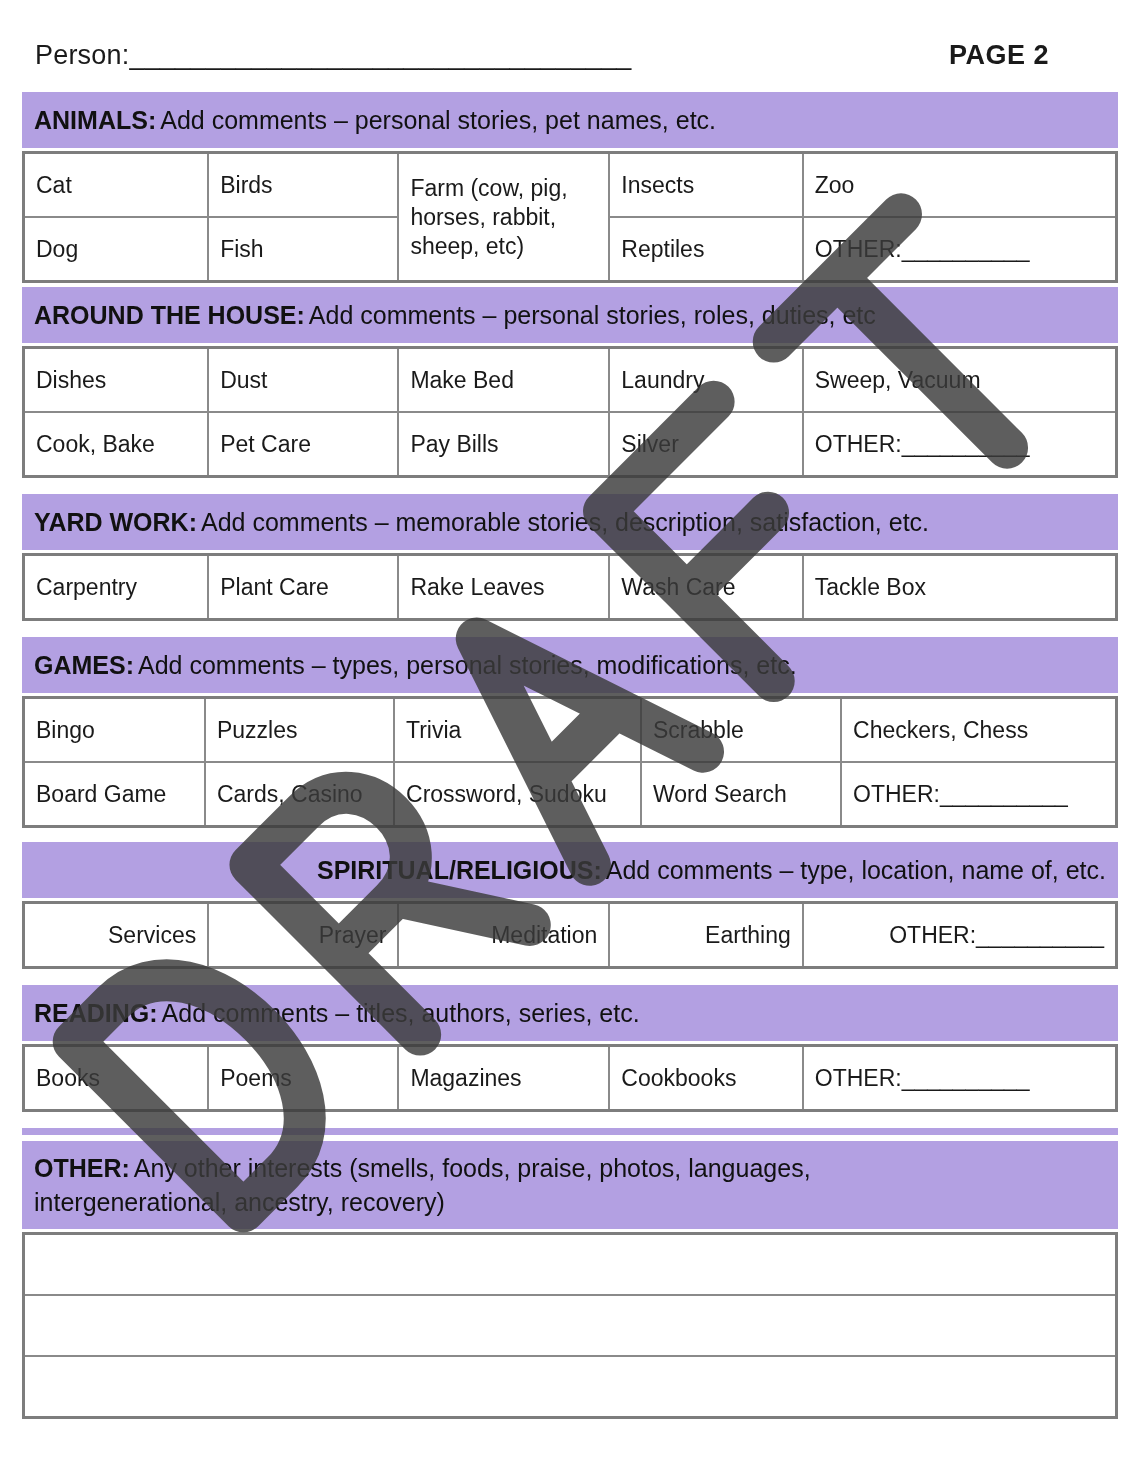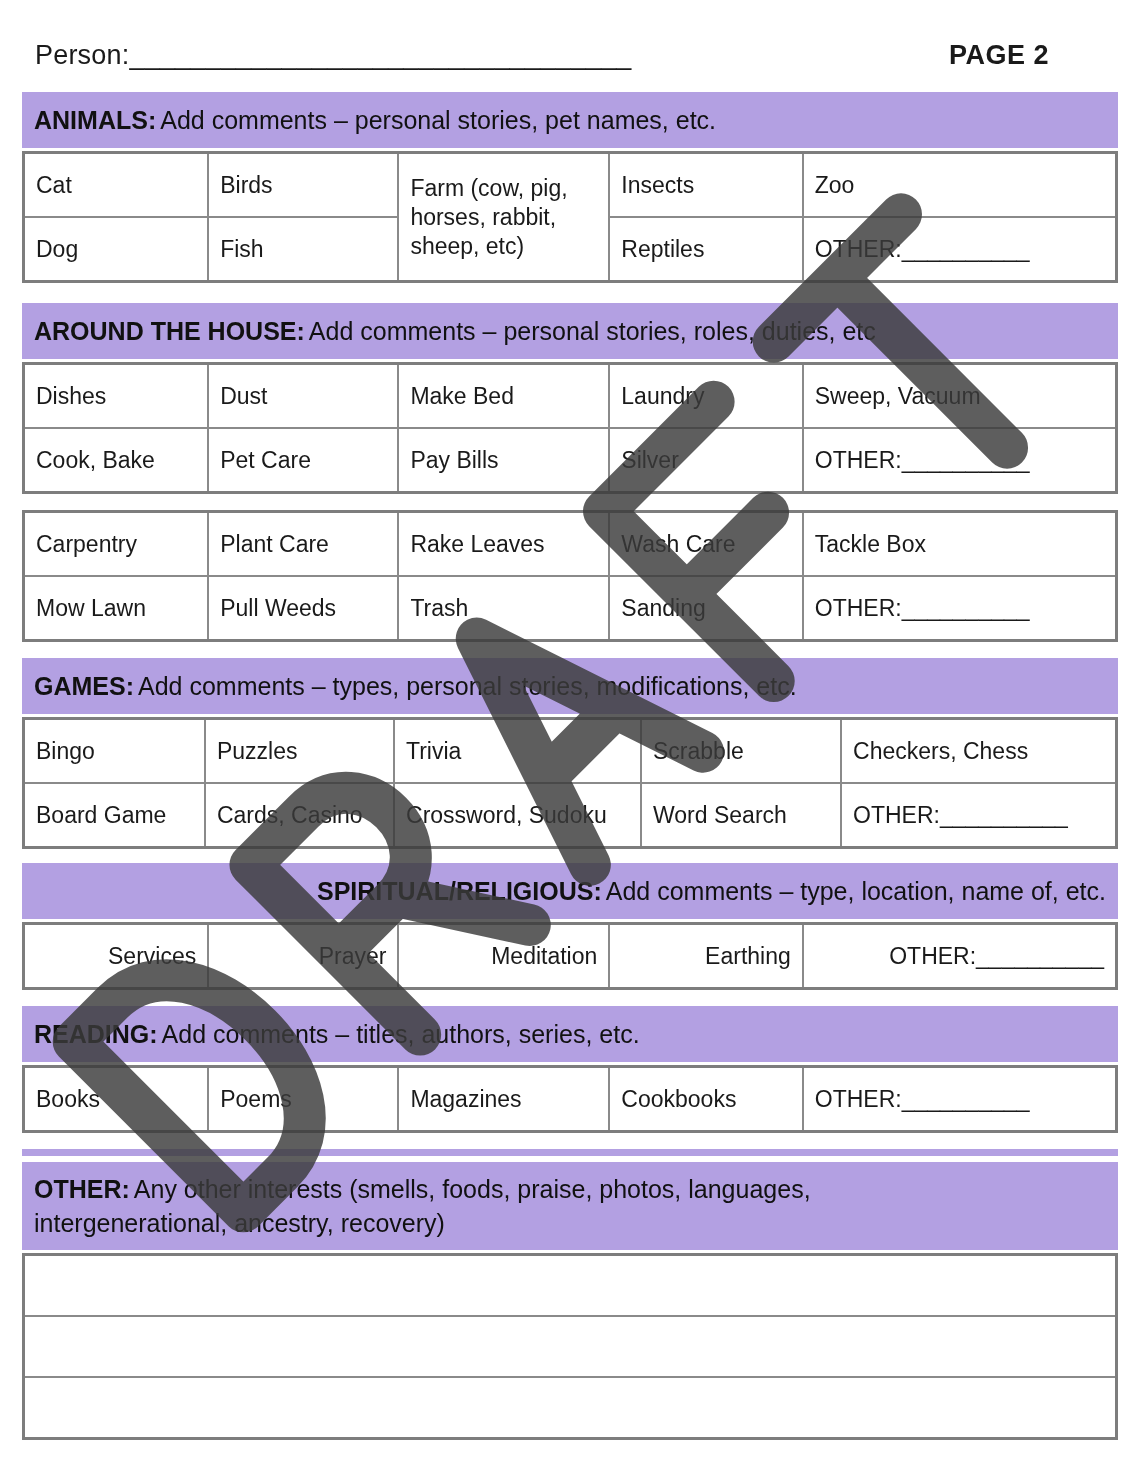--- a/index.html
+++ b/index.html
@@ -60,21 +60,21 @@
       <tr>
         <td>Dog</td>
         <td>Fish</td>
         <td>Reptiles</td>
         <td>OTHER:__________</td>
       </tr>
     </tbody>
       </table>
   </div>
 
-  <div class="sec" style="margin-top:20px;">
+  <div class="sec" style="margin-top:4px;">
     <div class="sec-header">
       <span class="sec-title">AROUND THE HOUSE:</span><span class="sec-desc">Add comments – personal stories, roles, duties, etc</span>
     </div>
     <table>
       <colgroup>
           <col style="width:16.9%">
           <col style="width:17.4%">
           <col style="width:19.3%">
           <col style="width:17.7%">
           <col style="width:28.7%">
@@ -92,42 +92,38 @@
         <td>Pet Care</td>
         <td>Pay Bills</td>
         <td>Silver</td>
         <td>OTHER:__________</td>
       </tr>
     </tbody>
       </table>
   </div>
 
   <div class="sec" style="margin-top:16px;">
+    <div class="sec-header">
+      <span class="sec-title">YARD WORK:</span><span class="sec-desc">Add comments – memorable stories, description, satisfaction, etc.</span>
+    </div>
     <table>
       <colgroup>
           <col style="width:16.9%">
           <col style="width:17.4%">
           <col style="width:19.3%">
           <col style="width:17.7%">
           <col style="width:28.7%">
         </colgroup>
       <tbody>
           <tr>
         <td>Carpentry</td>
         <td>Plant Care</td>
         <td>Rake Leaves</td>
         <td>Wash Care</td>
         <td>Tackle Box</td>
-      </tr>
-      <tr>
-        <td>Mow Lawn</td>
-        <td>Pull Weeds</td>
-        <td>Trash</td>
-        <td>Sanding</td>
-        <td>OTHER:__________</td>
       </tr>
     </tbody>
       </table>
   </div>
 
   <div class="sec" style="margin-top:16px;">
     <div class="sec-header">
       <span class="sec-title">GAMES:</span><span class="sec-desc">Add comments – types, personal stories, modifications, etc.</span>
     </div>
     <table>

